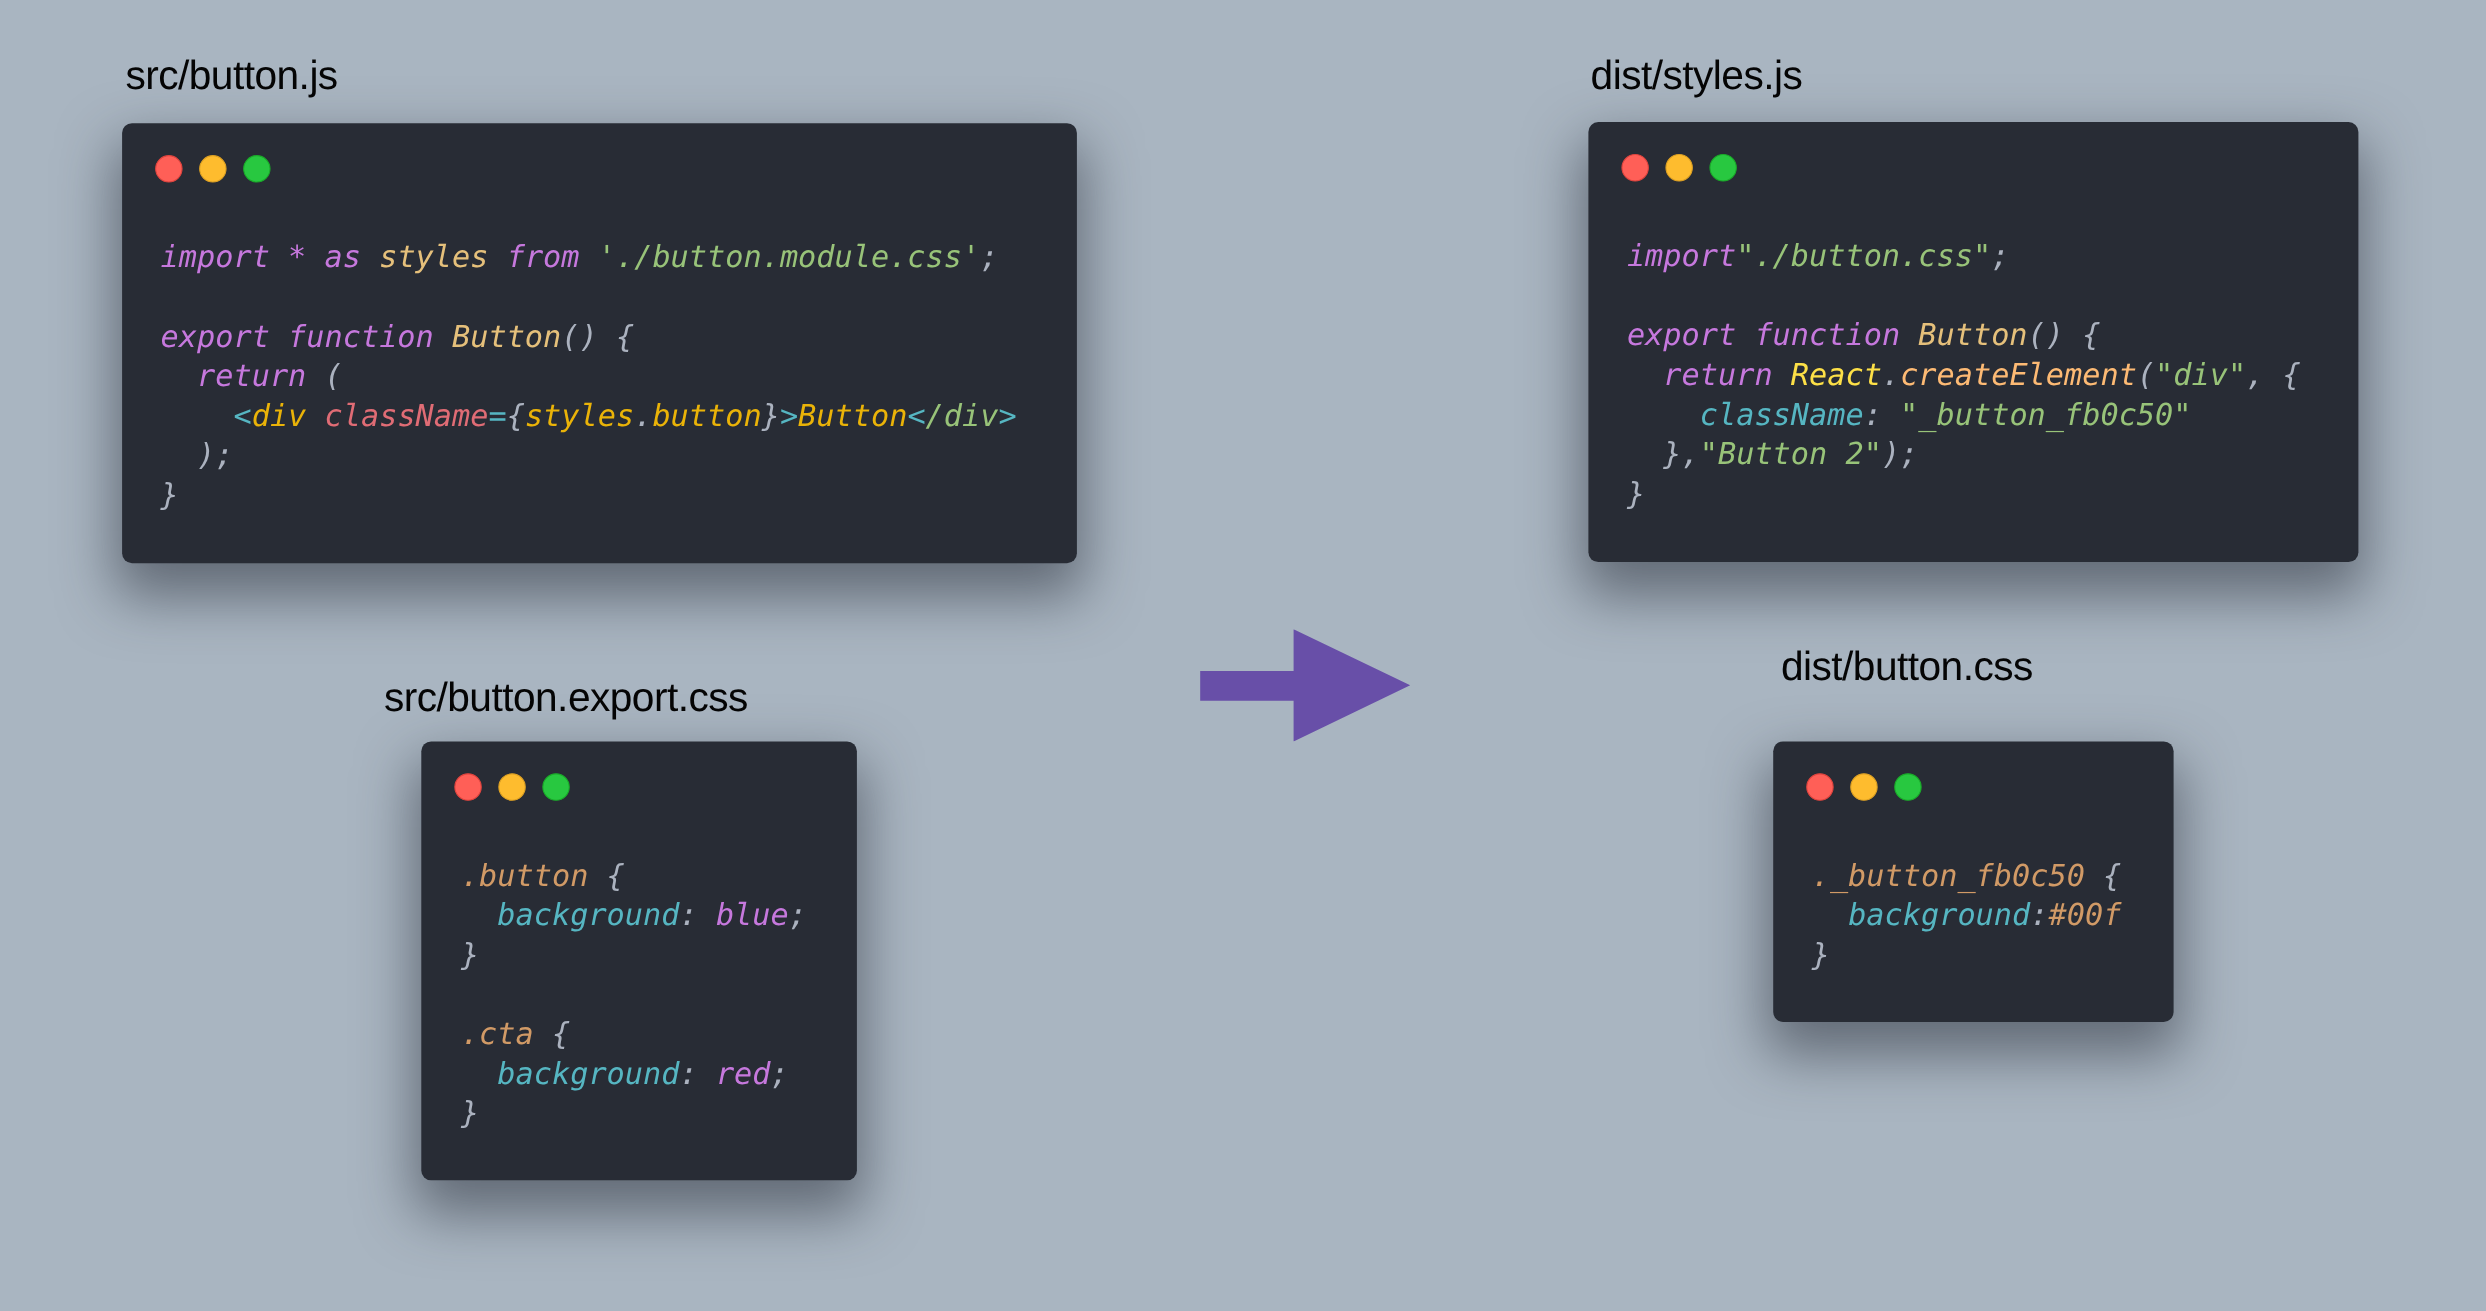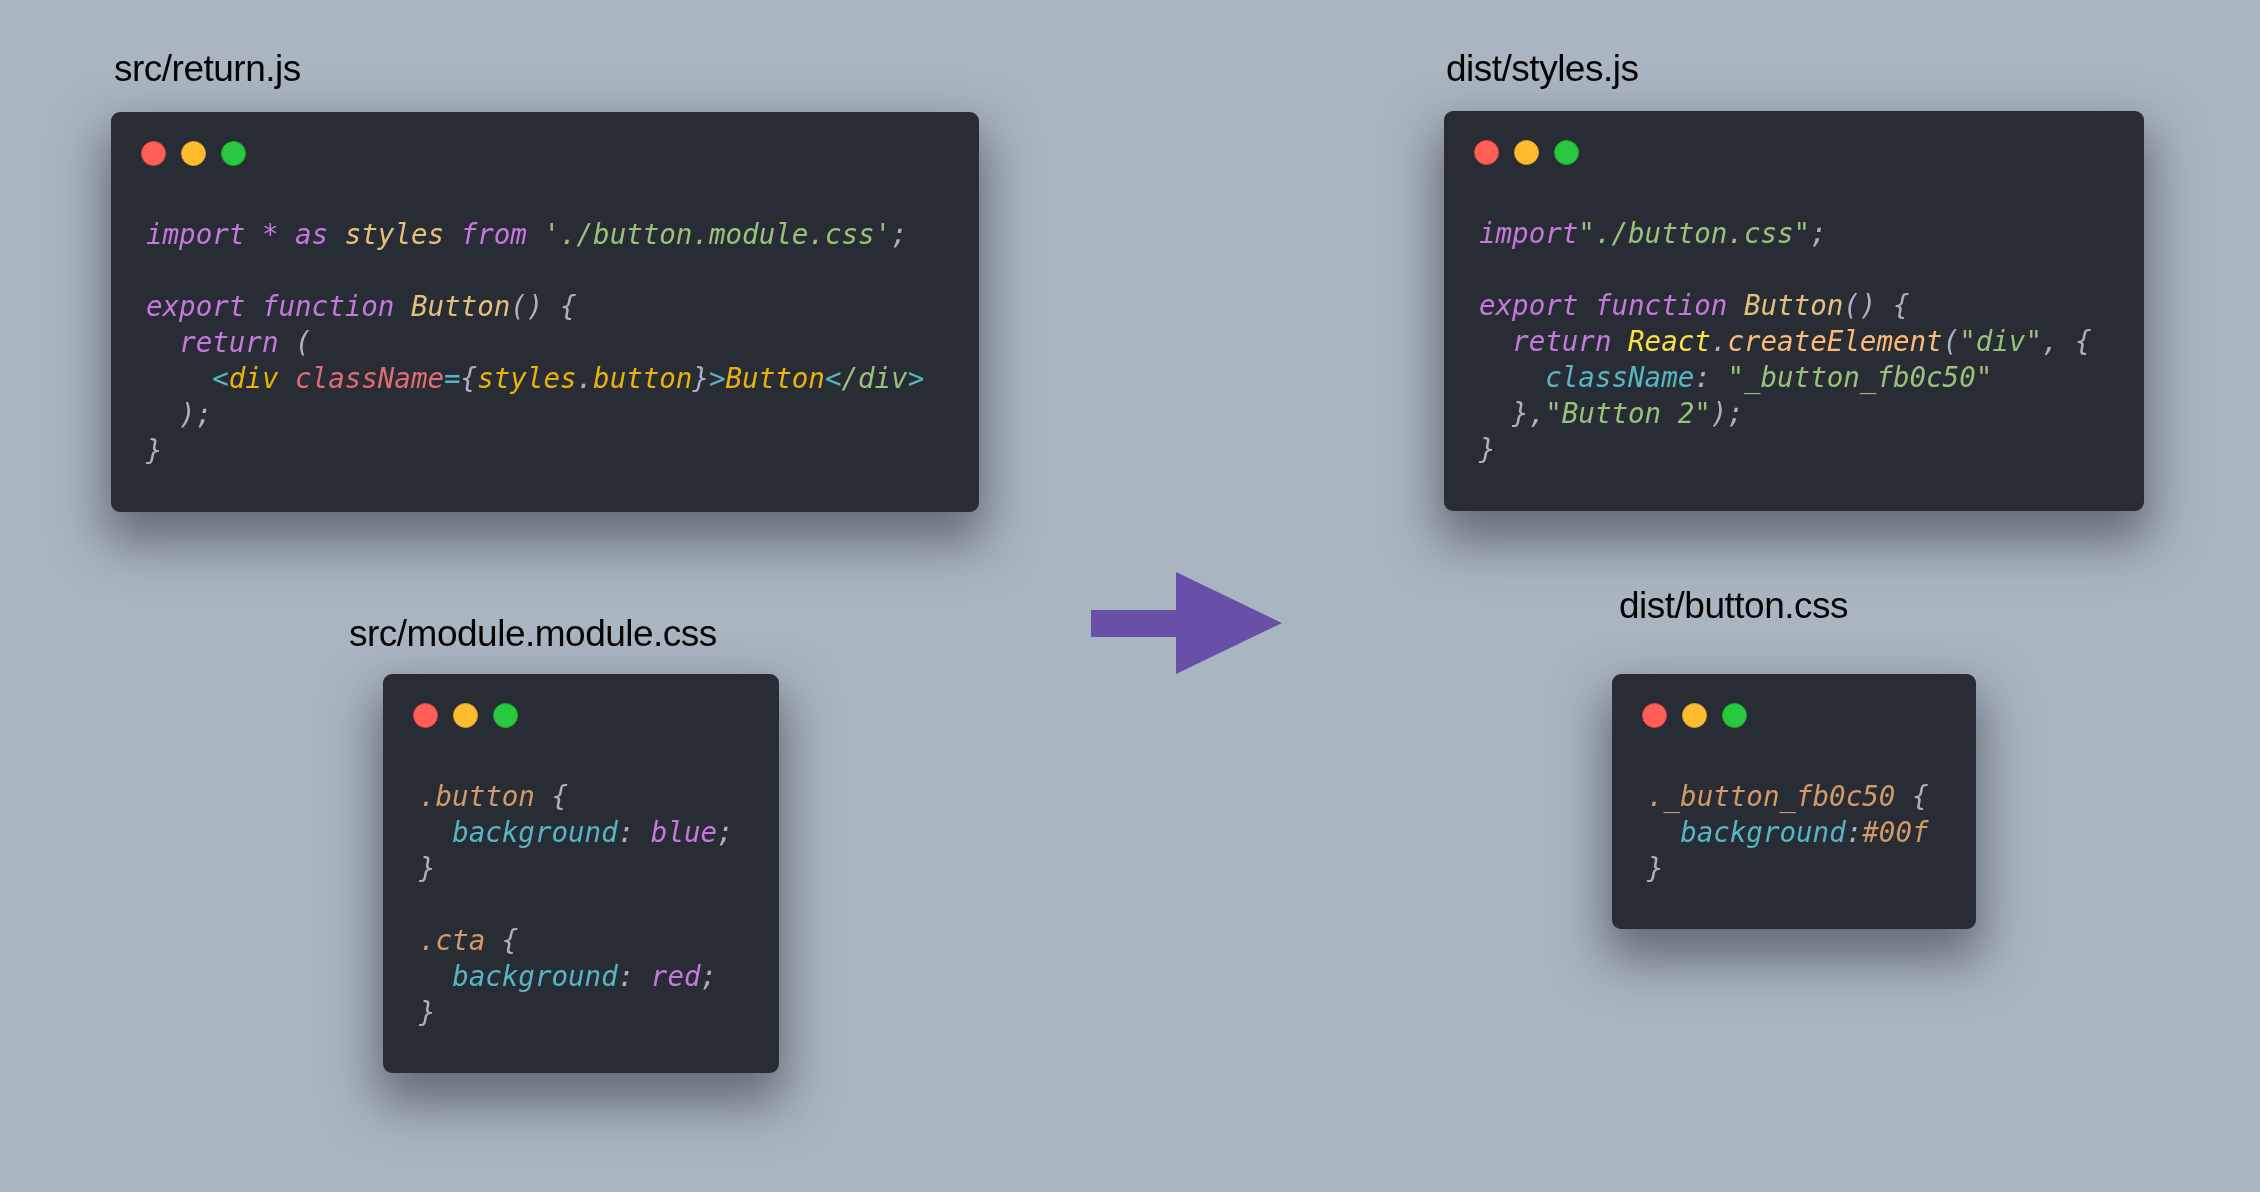--- a/index.html
+++ b/index.html
@@ -75,41 +75,41 @@
     position: absolute;
     left: 1091px;
     top: 572px;
     width: 192px;
     height: 102px;
   }
 </style>
 </head>
 <body>
 
-<div class="file-label" style="left:114px; top:50px;">src/return.js</div>
+<div class="file-label" style="left:114px; top:50px;">src/button.js</div>
 <div class="code-window" style="left:111px; top:112px; width:868px; height:400px;">
   <div class="traffic-lights">
     <span class="dot red"></span>
     <span class="dot yellow"></span>
     <span class="dot green"></span>
   </div>
   <pre class="code"><span class="line"><span class="t-kw">import</span><span class="t-punc"> </span><span class="t-kw">*</span><span class="t-punc"> </span><span class="t-kw">as</span><span class="t-punc"> </span><span class="t-var">styles</span><span class="t-punc"> </span><span class="t-kw">from</span><span class="t-punc"> </span><span class="t-str">'./button.module.css'</span><span class="t-punc">;</span></span><span class="line"> </span><span class="line"><span class="t-kw">export</span><span class="t-punc"> </span><span class="t-kw">function</span><span class="t-punc"> </span><span class="t-fn">Button</span><span class="t-punc">() {</span></span><span class="line"><span class="t-punc">  </span><span class="t-kw">return</span><span class="t-punc"> (</span></span><span class="line"><span class="t-punc">    </span><span class="t-op">&lt;</span><span class="t-tag">div</span><span class="t-punc"> </span><span class="t-attr">className</span><span class="t-op">=</span><span class="t-punc">{</span><span class="t-tag">styles</span><span class="t-punc">.</span><span class="t-tag">button</span><span class="t-punc">}</span><span class="t-op">&gt;</span><span class="t-tag">Button</span><span class="t-op">&lt;</span><span class="t-str">/div</span><span class="t-op">&gt;</span></span><span class="line"><span class="t-punc">  );</span></span><span class="line"><span class="t-punc">}</span></span></pre>
 </div>
 
 <div class="file-label" style="left:1446px; top:50px;">dist/styles.js</div>
 <div class="code-window" style="left:1444px; top:111px; width:700px; height:400px;">
   <div class="traffic-lights">
     <span class="dot red"></span>
     <span class="dot yellow"></span>
     <span class="dot green"></span>
   </div>
   <pre class="code"><span class="line"><span class="t-kw">import</span><span class="t-str">"./button.css"</span><span class="t-punc">;</span></span><span class="line"> </span><span class="line"><span class="t-kw">export</span><span class="t-punc"> </span><span class="t-kw">function</span><span class="t-punc"> </span><span class="t-fn">Button</span><span class="t-punc">() {</span></span><span class="line"><span class="t-punc">  </span><span class="t-kw">return</span><span class="t-punc"> </span><span class="t-obj">React</span><span class="t-punc">.</span><span class="t-method">createElement</span><span class="t-punc">(</span><span class="t-str">"div"</span><span class="t-punc">, {</span></span><span class="line"><span class="t-punc">    </span><span class="t-prop">className</span><span class="t-punc">: </span><span class="t-str">"_button_fb0c50"</span></span><span class="line"><span class="t-punc">  },</span><span class="t-str">"Button 2"</span><span class="t-punc">);</span></span><span class="line"><span class="t-punc">}</span></span></pre>
 </div>
 
-<div class="file-label" style="left:349px; top:615px;">src/module.module.css</div>
+<div class="file-label" style="left:349px; top:615px;">src/button.export.css</div>
 <div class="code-window" style="left:347px; top:674px; width:396px; height:399px;margin-left:36px;">
   <div class="traffic-lights">
     <span class="dot red"></span>
     <span class="dot yellow"></span>
     <span class="dot green"></span>
   </div>
   <pre class="code" style="left:36px;"><span class="line"><span class="t-sel">.button</span><span class="t-punc"> {</span></span><span class="line"><span class="t-punc">  </span><span class="t-prop">background</span><span class="t-punc">: </span><span class="t-kw">blue</span><span class="t-punc">;</span></span><span class="line"><span class="t-punc">}</span></span><span class="line"> </span><span class="line"><span class="t-sel">.cta</span><span class="t-punc"> {</span></span><span class="line"><span class="t-punc">  </span><span class="t-prop">background</span><span class="t-punc">: </span><span class="t-kw">red</span><span class="t-punc">;</span></span><span class="line"><span class="t-punc">}</span></span></pre>
 </div>
 
 <div class="file-label" style="left:1619px; top:587px;">dist/button.css</div>

